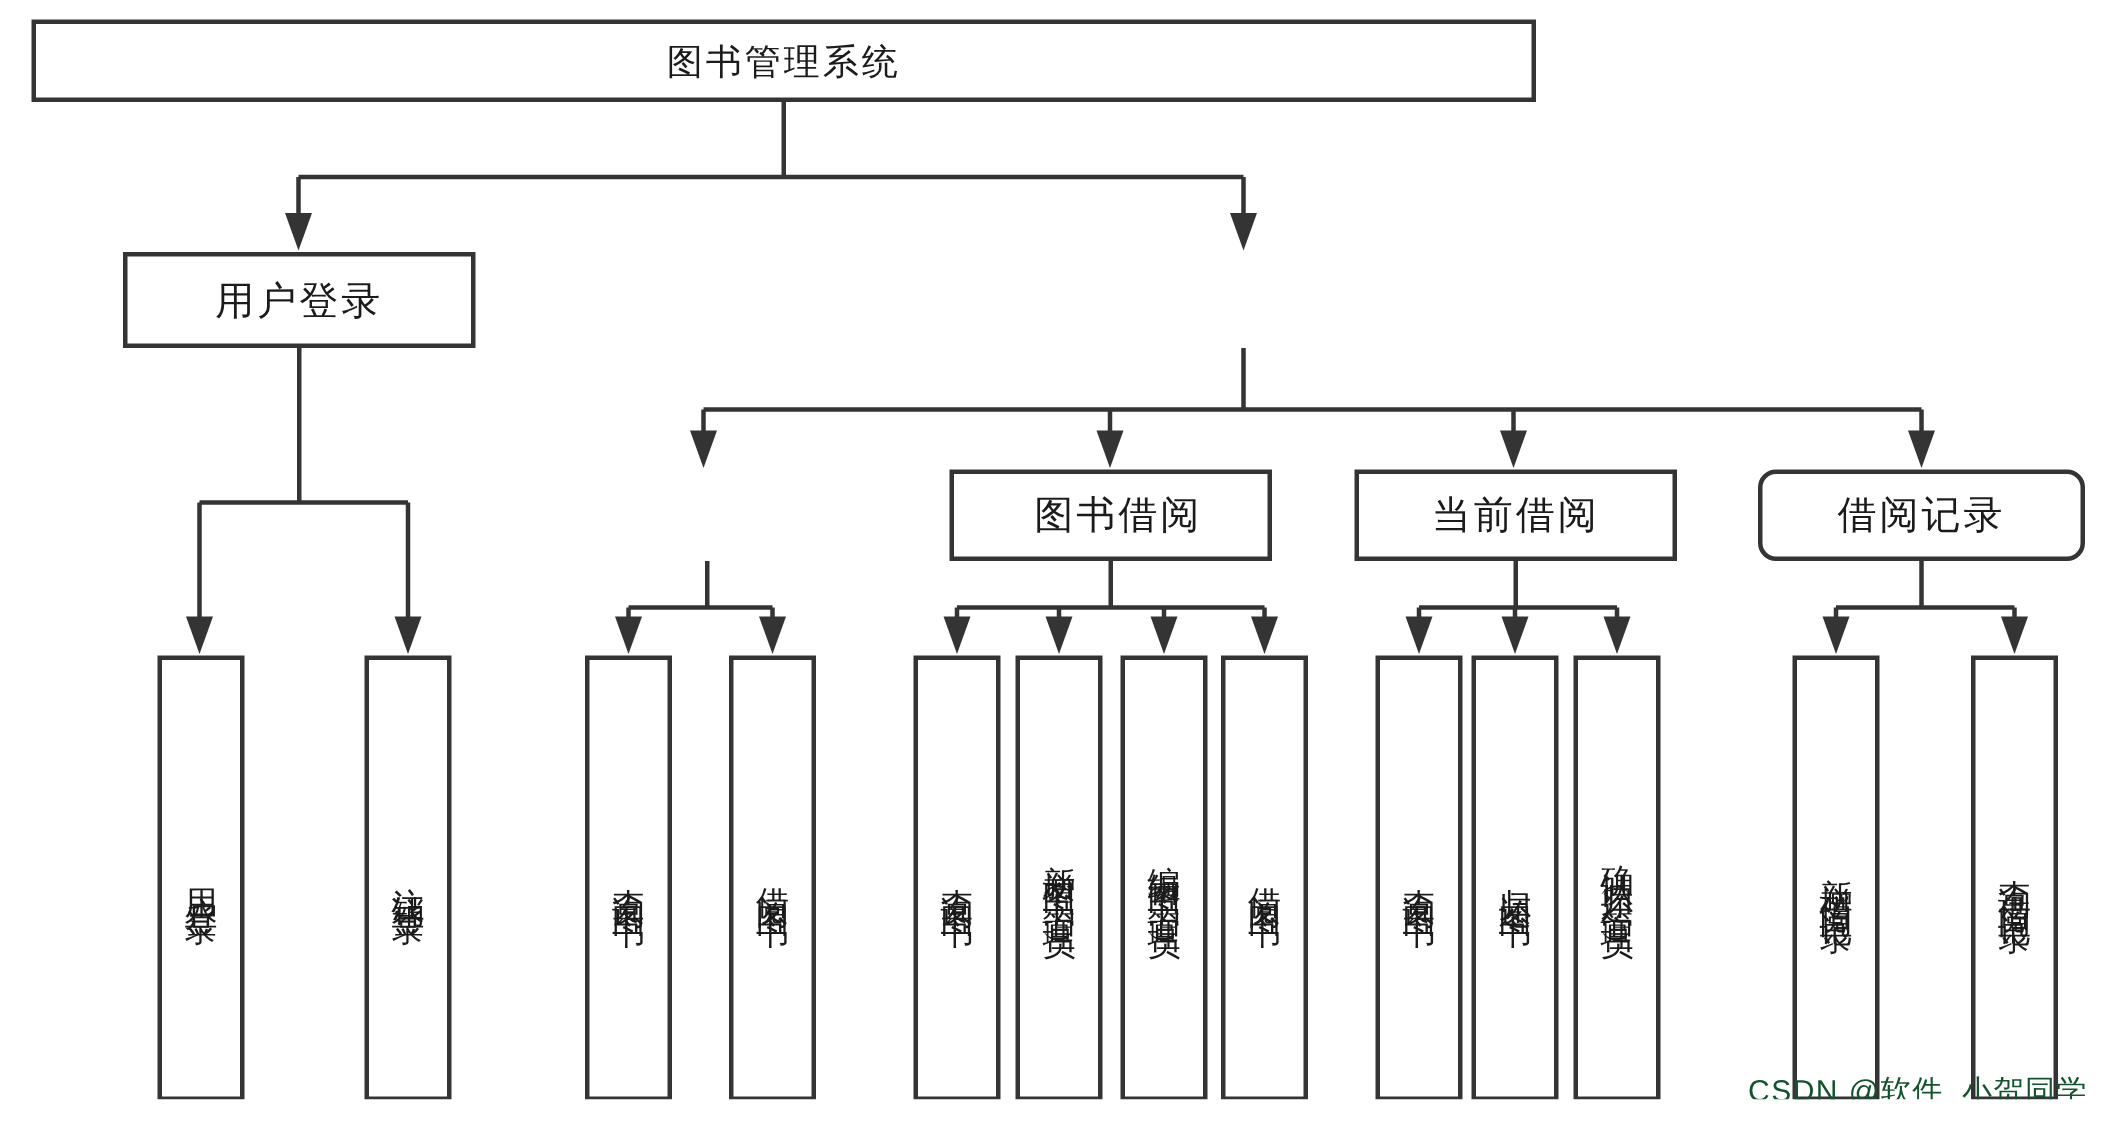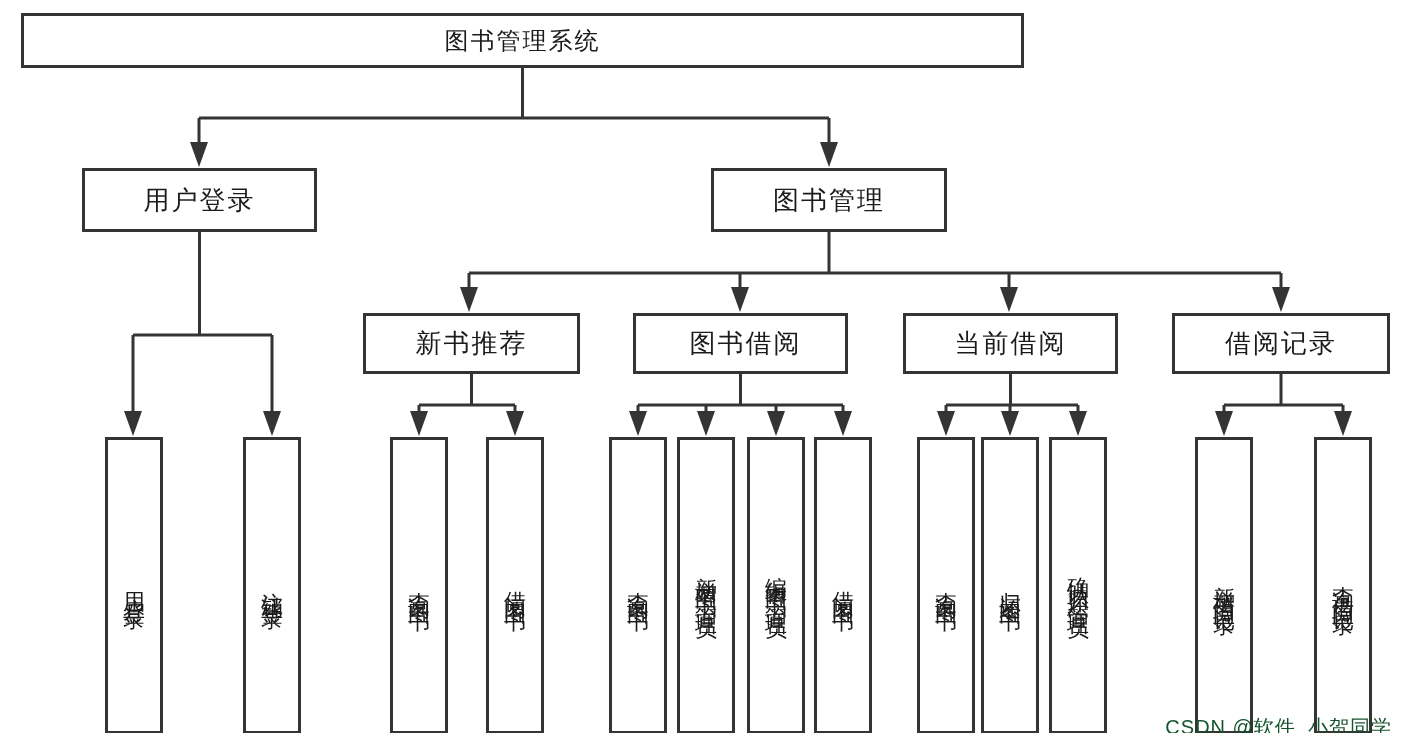--- a/index.html
+++ b/index.html
@@ -86,34 +86,28 @@
     </g>
   </svg>
 
   <div class="node hnode root" style="left:21px; top:13px; width:1003px; height:55px;">
     <span>图书管理系统</span>
   </div>
 
   <div class="node hnode" style="left:82px; top:168px; width:235px; height:64px;">
     <span>用户登录</span>
   </div>
-  <div class="node hnode" style="left:711px; top:168px; width:236px; height:64px;">
-    <span>图书管理</span>
-  </div>
 
-  <div class="node hnode" style="left:363px; top:313px; width:217px; height:61px;">
-    <span>新书推荐</span>
-  </div>
   <div class="node hnode" style="left:633px; top:313px; width:215px; height:61px;padding-left:10px;">
     <span>图书借阅</span>
   </div>
   <div class="node hnode" style="left:903px; top:313px; width:215px; height:61px;">
     <span>当前借阅</span>
   </div>
-  <div class="node hnode" style="left:1172px; top:313px; width:218px; height:61px;">
+  <div class="node hnode" style="left:1172px; top:313px; width:218px; height:61px;border-radius:12px;">
     <span>借阅记录</span>
   </div>
 
   <div class="node leaf" style="left:105px; top:437px; width:58px; height:297px;">
     <span>用户登录</span>
   </div>
   <div class="node leaf" style="left:243px; top:437px; width:58px; height:297px;">
     <span>注销登录</span>
   </div>
   <div class="node leaf" style="left:390px; top:437px; width:58px; height:297px;">

